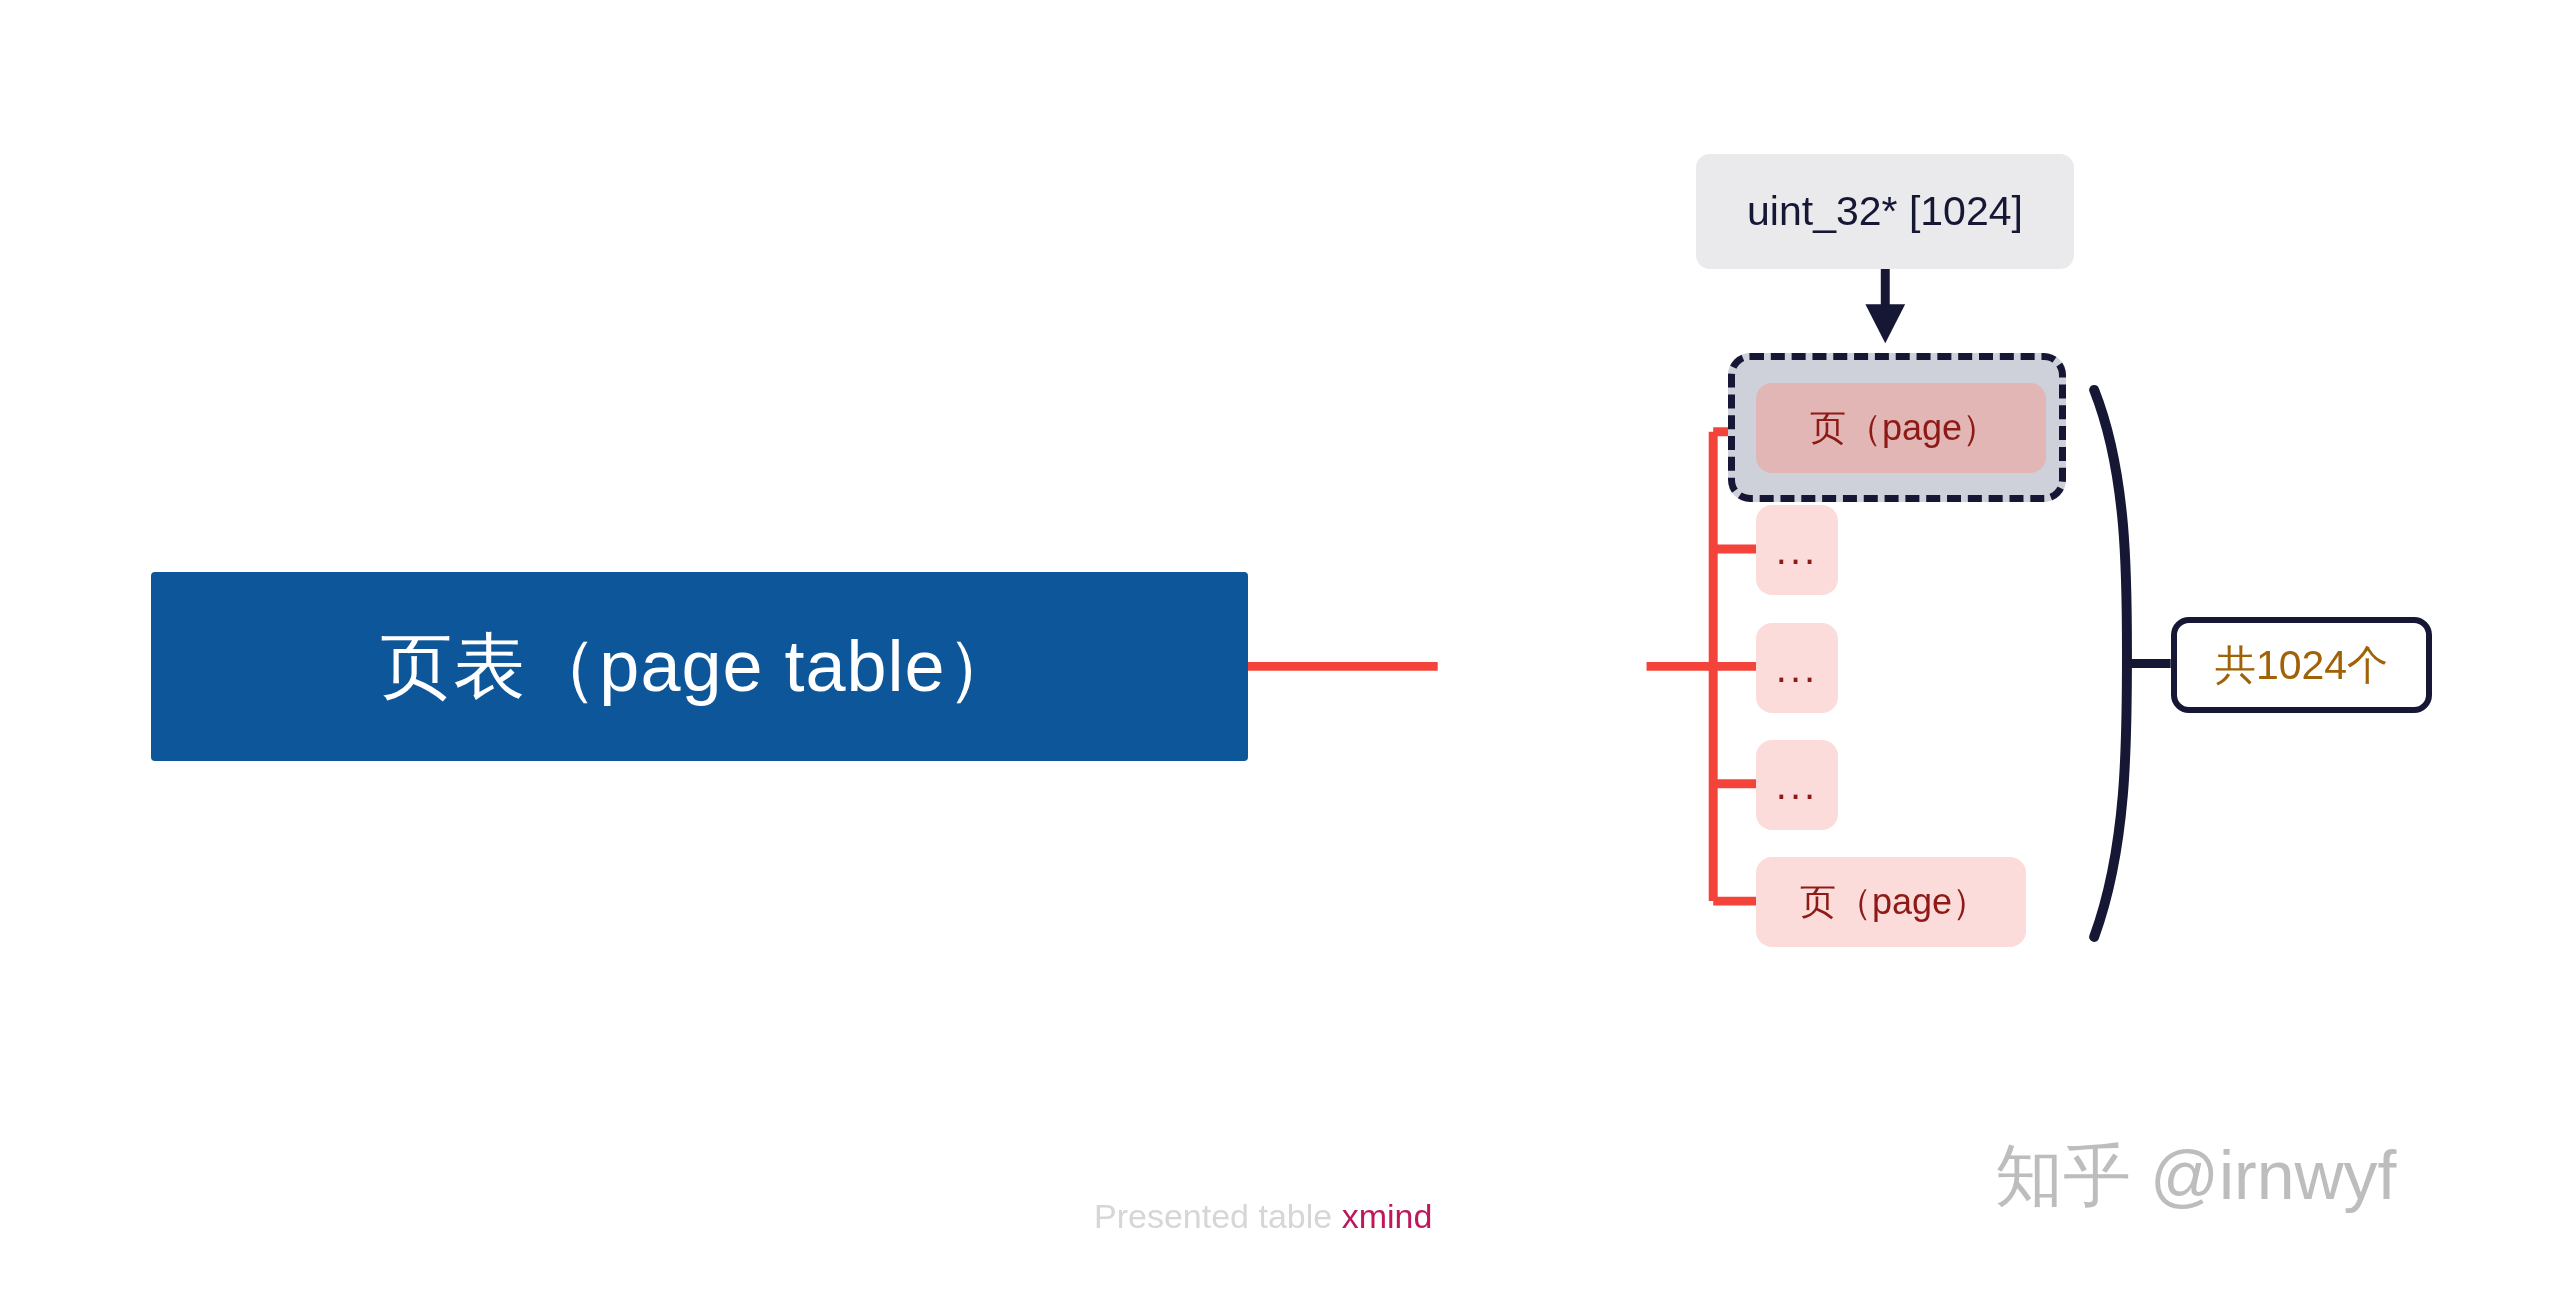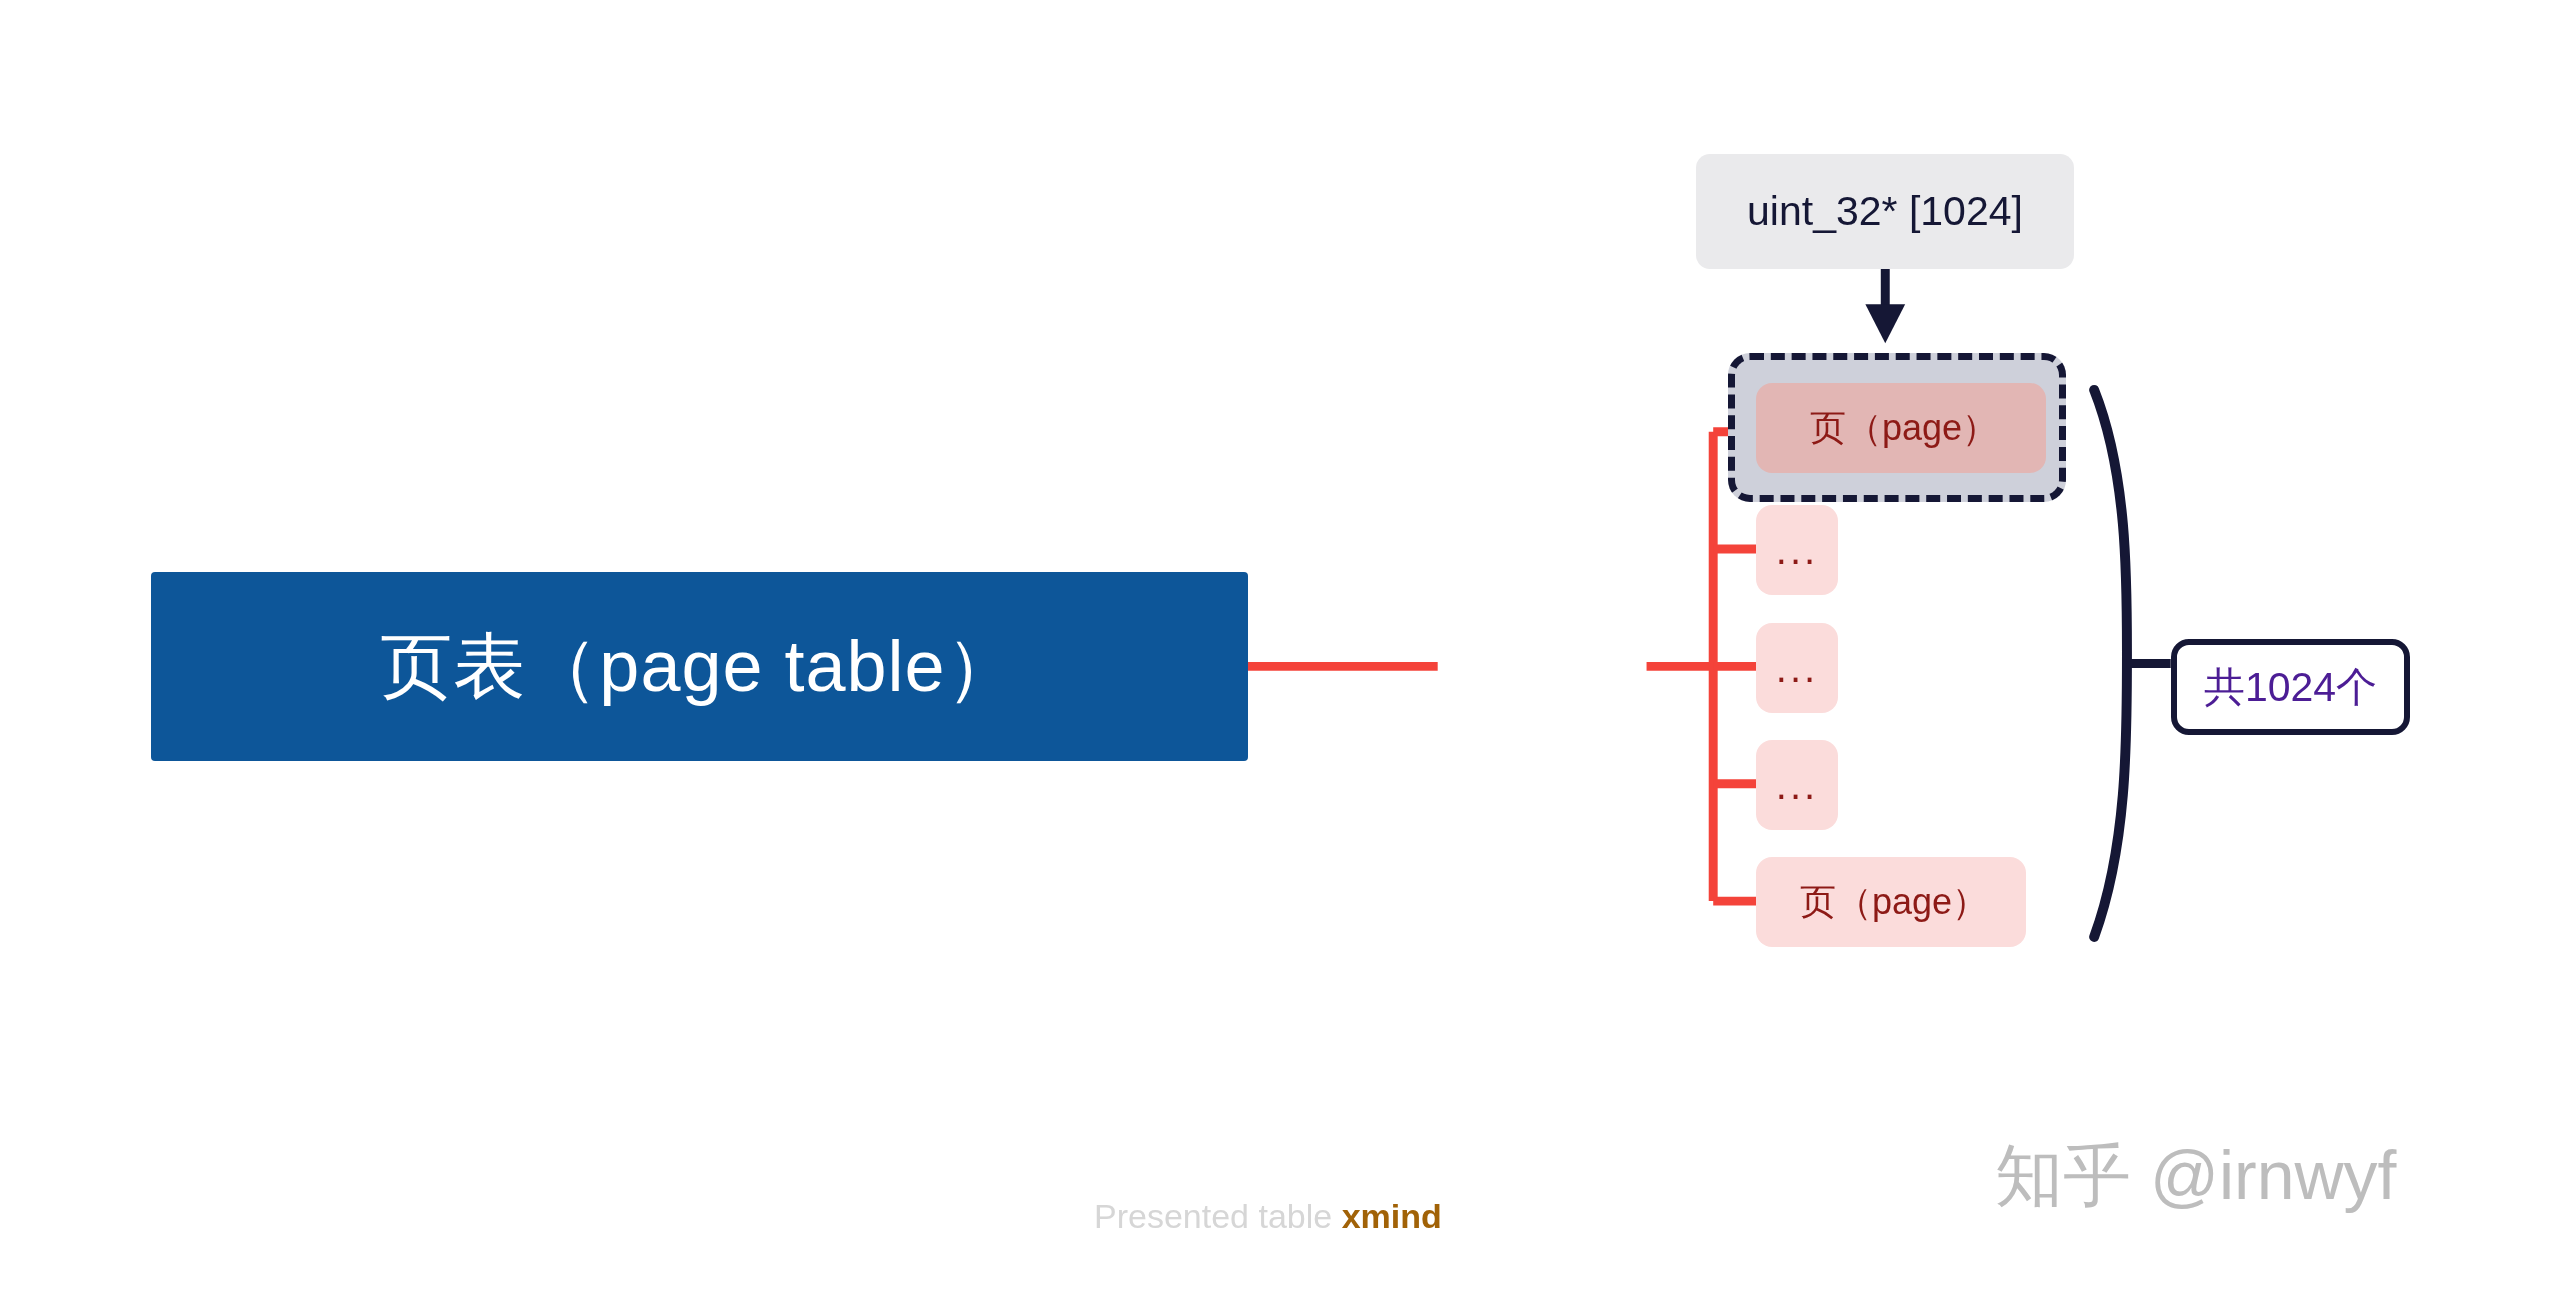--- a/index.html
+++ b/index.html
@@ -112,47 +112,47 @@
     justify-content: center;
     color: #151735;
     font-size: 41px;
     white-space: nowrap;
   }
 
   
   .count-box {
     position: absolute;
     left: 2171px;
-    top: 639px;
-    width: 239px;
+    top: 617px;
+    width: 261px;
     height: 96px;
     background: #ffffff;
     border: 6px solid #151735;
     border-radius: 18px;
     box-sizing: border-box;
     display: flex;
     align-items: center;
     justify-content: center;
-    color: #4c1d95;
+    color: #a16207;
     font-size: 41px;
     white-space: nowrap;
   }
 
   
   .xmind-footer {
     position: absolute;
     left: 1094px;
     top: 1197px;
     font-size: 34px;
     color: #d6d6d6;
     white-space: nowrap;
   }
   .xmind-footer .brand {
-    font-weight: bold;
-    color: #a16207;
+    font-weight: normal;
+    color: #be185d;
   }
   .zhihu-watermark {
     position: absolute;
     left: 1995px;
     top: 1131px;
     font-size: 68px;
     color: #bdbdbd;
     white-space: nowrap;
   }
 </style>

